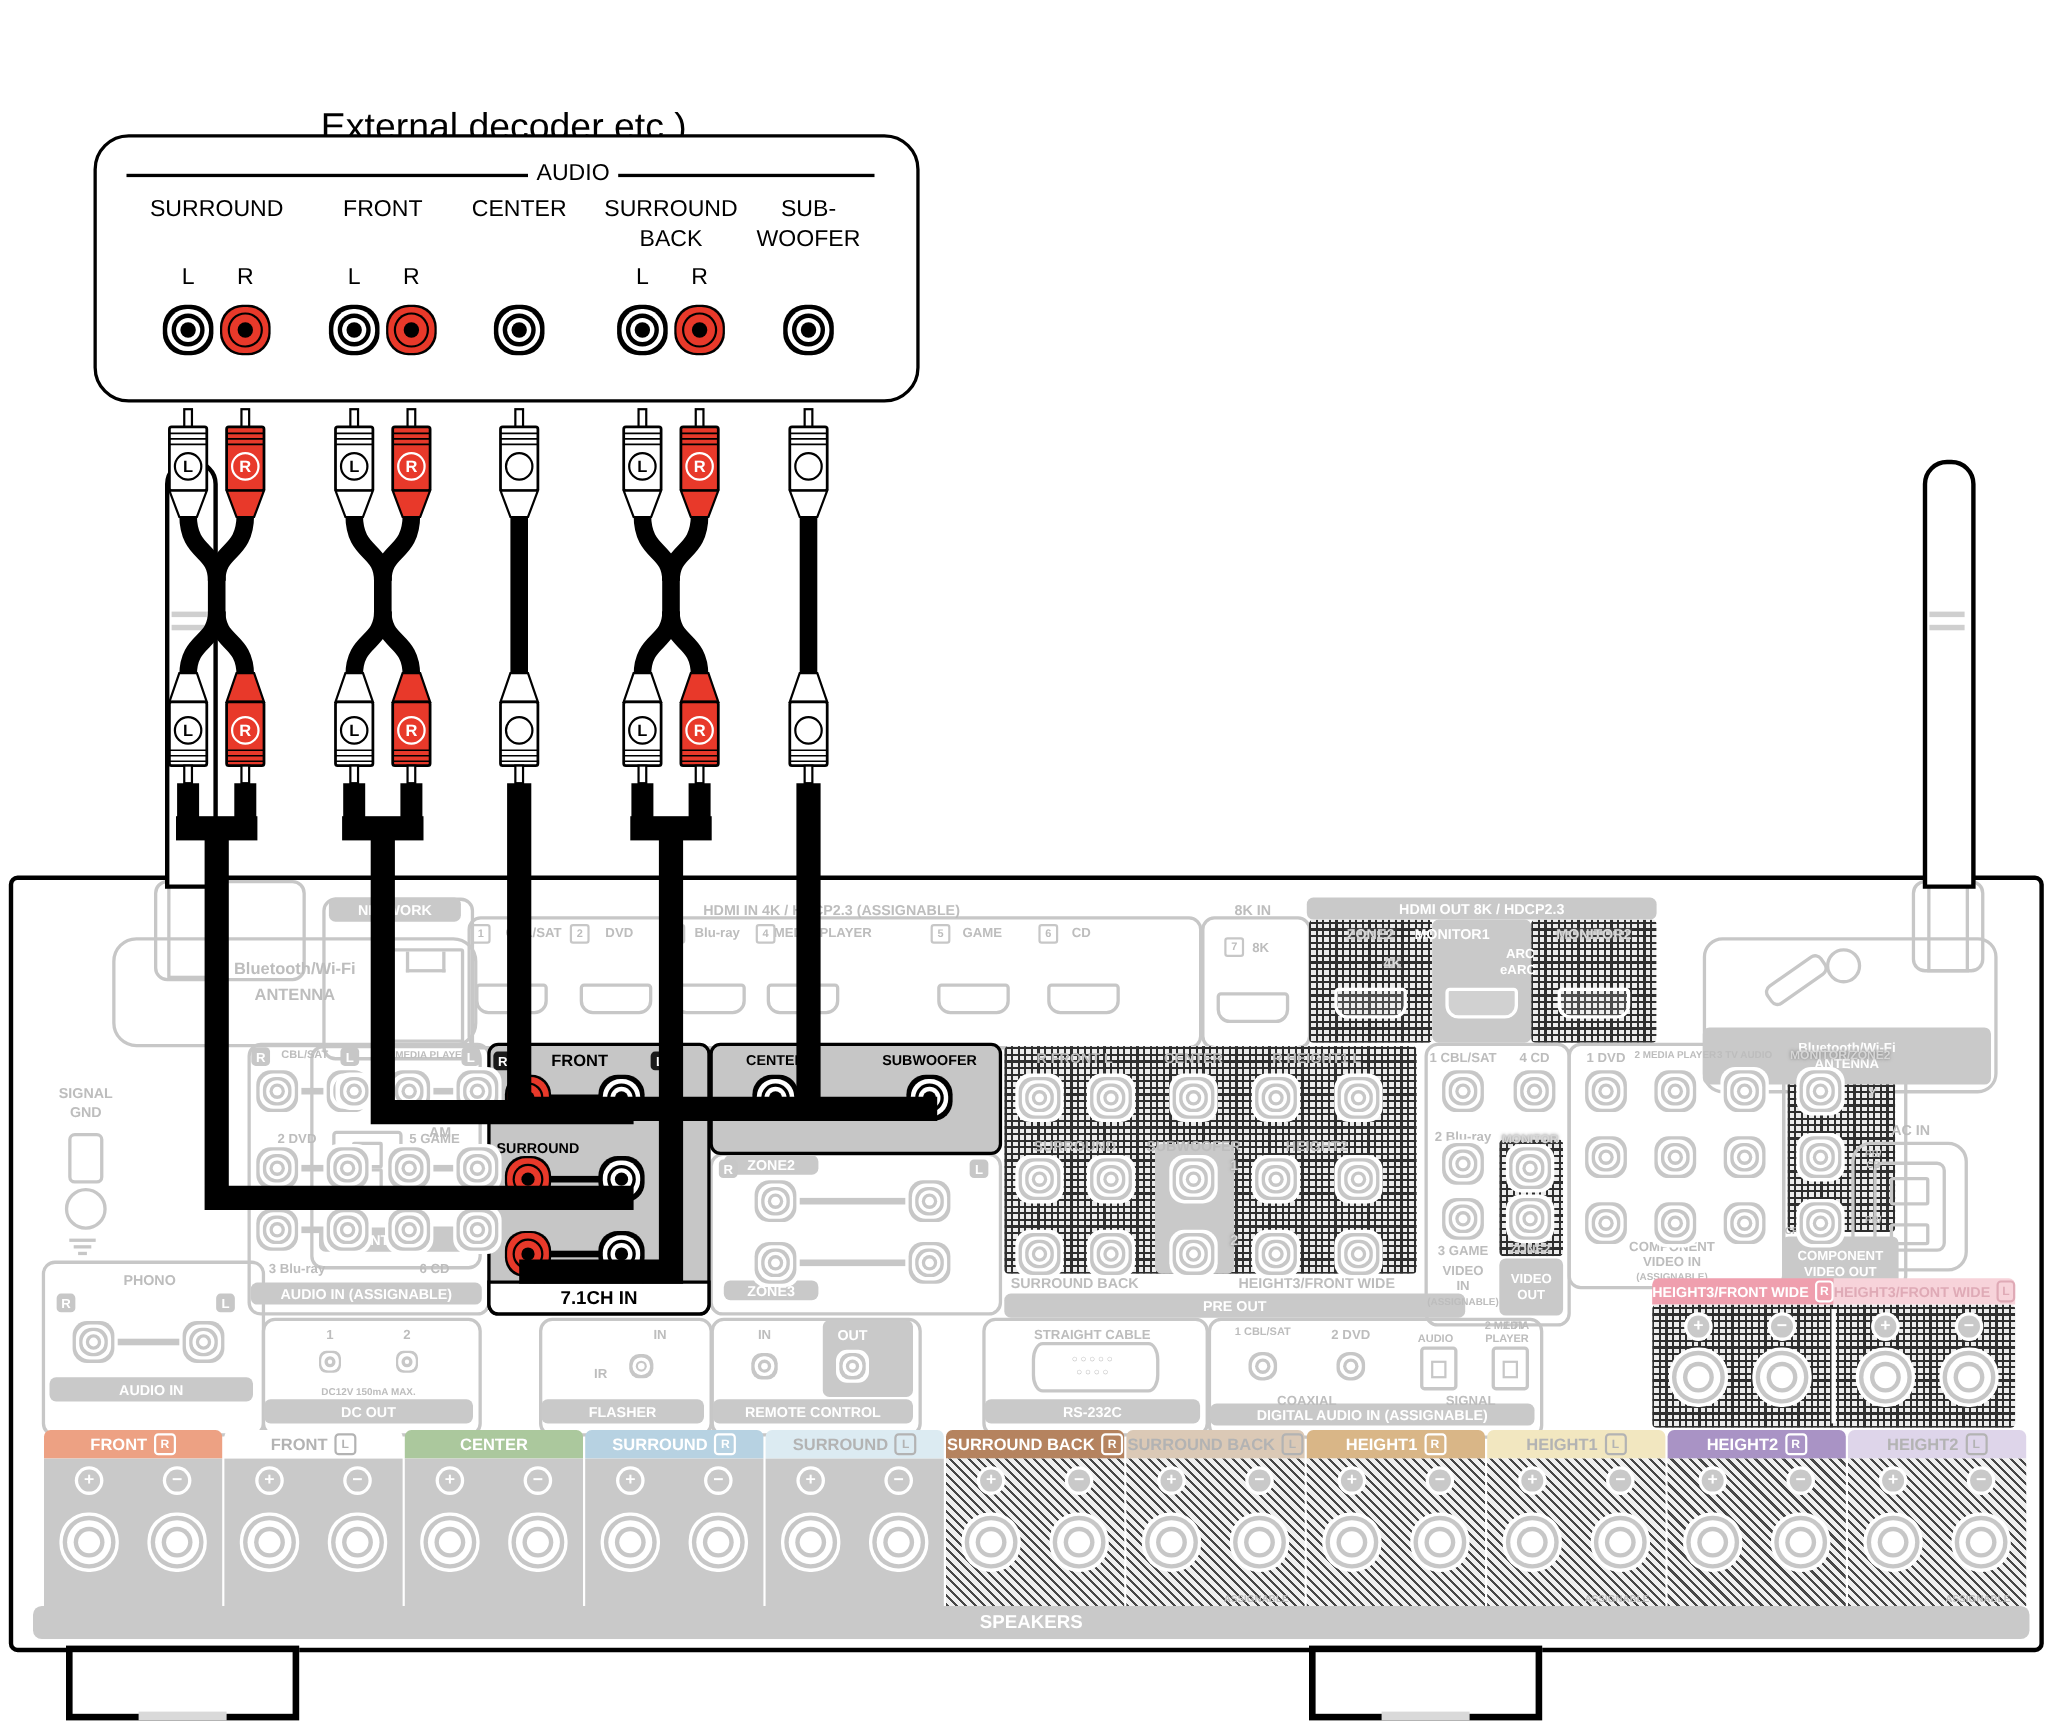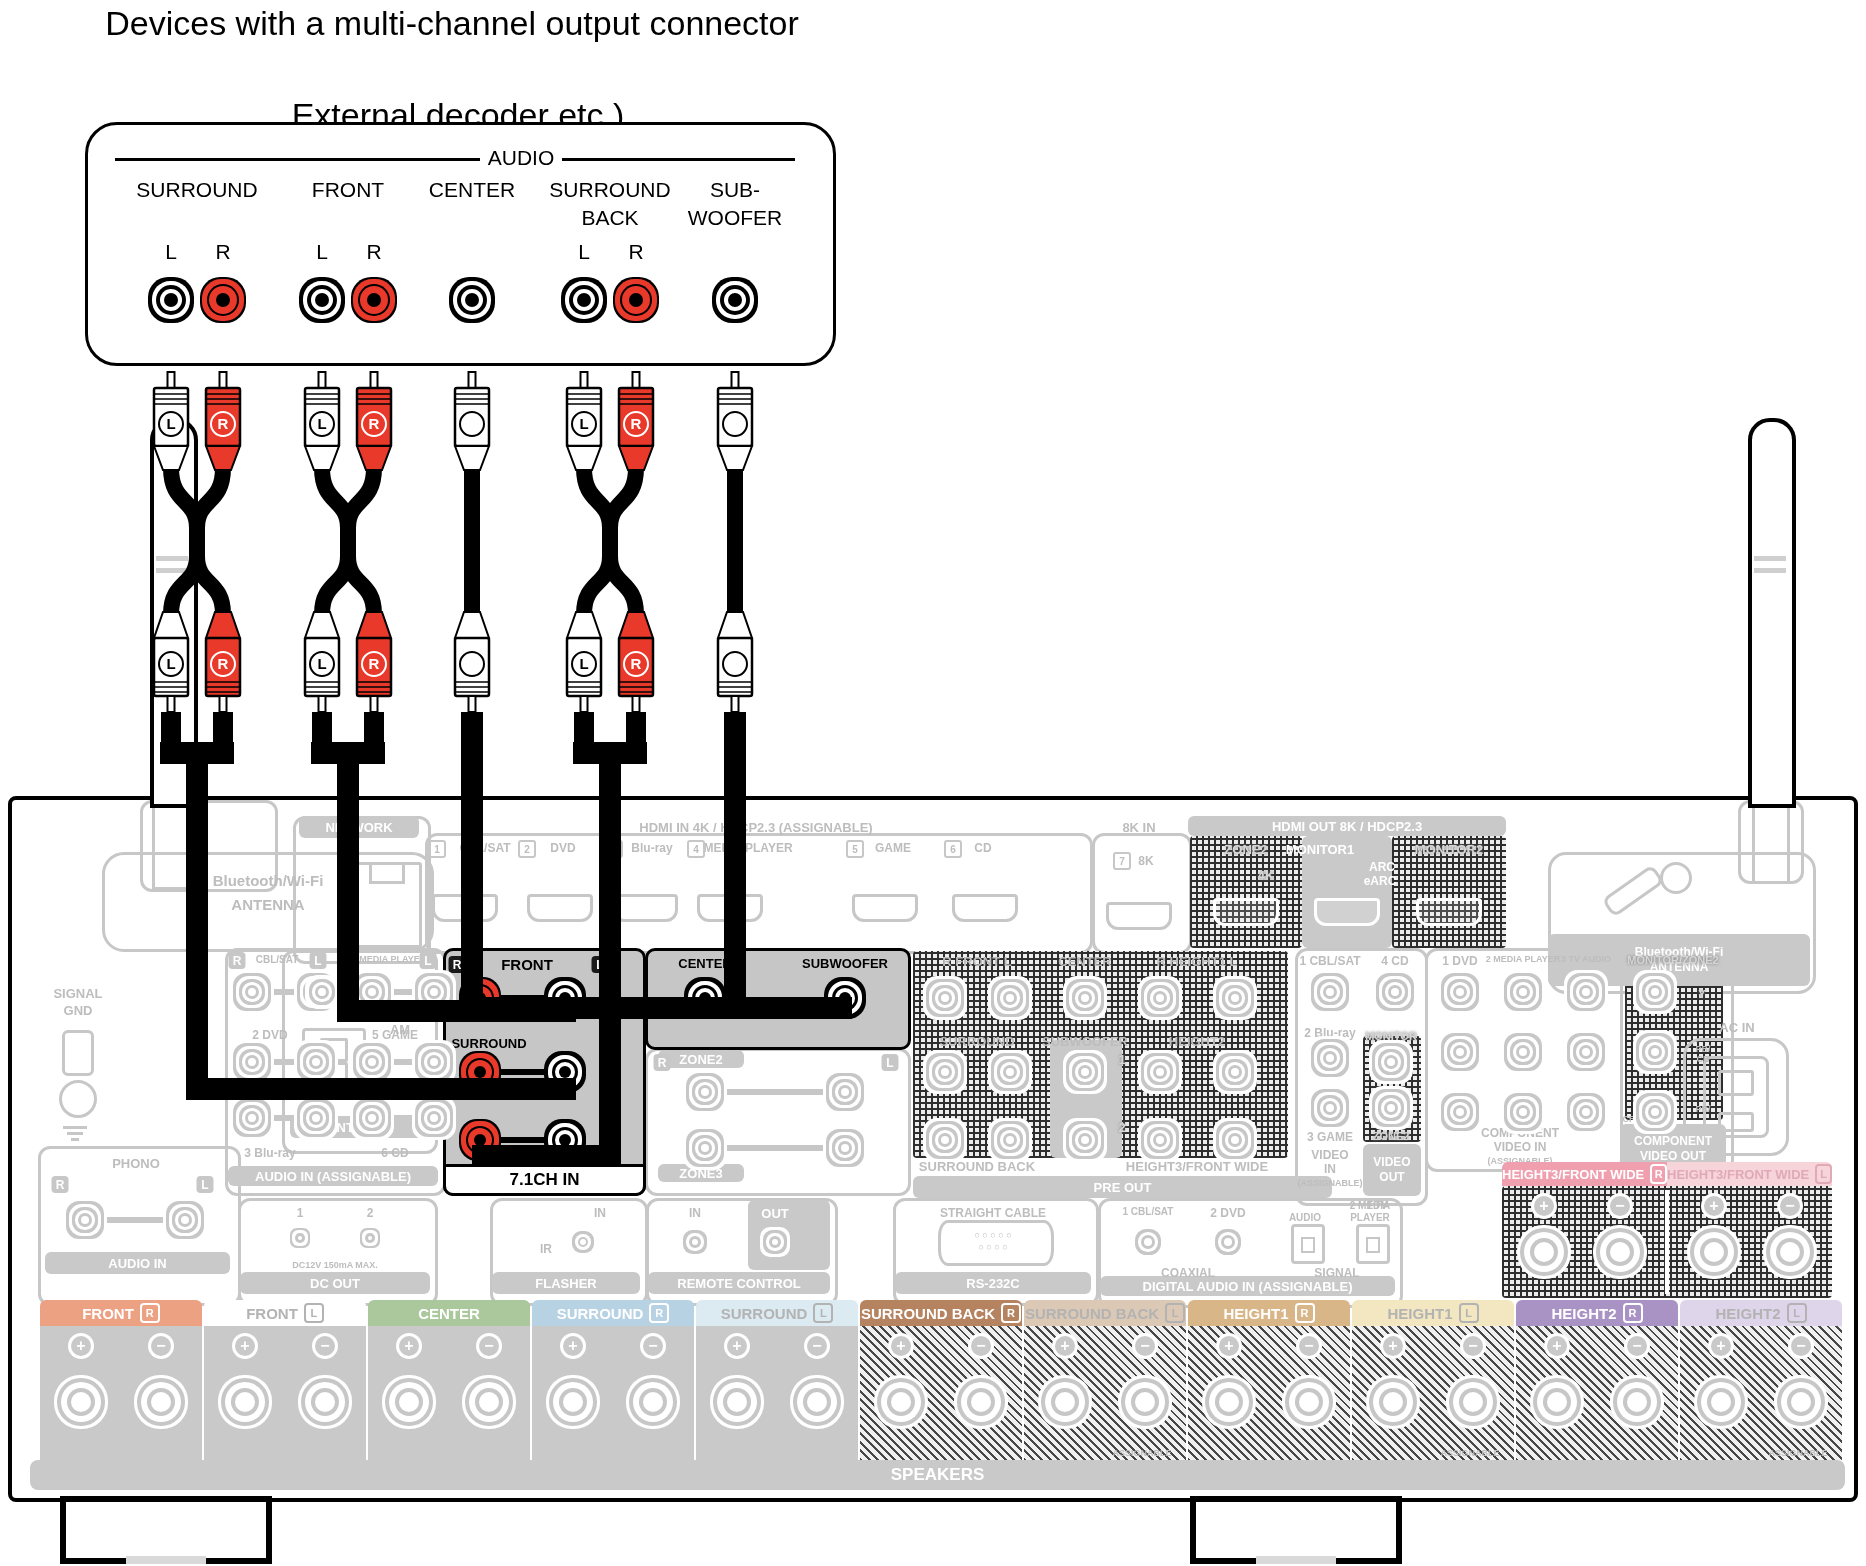--- a/index.html
+++ b/index.html
@@ -74,21 +74,20 @@
   .spk-label{display:flex;align-items:center;justify-content:center;gap:6px;font-weight:bold;font-size:15px;
              border-radius:6px 6px 0 0;white-space:nowrap;}
   .spk-badge{width:16px;height:16px;border:2px solid currentColor;border-radius:4px;font-size:11px;
              display:flex;align-items:center;justify-content:center;}
 </style>
 </head>
 <body>
 
 <div id="stage">
 
-  <div class="abs ttl" style="left:452px;top:4px">Devices with a multi-channel output connector</div>
   <div class="abs ttl" style="left:458px;top:96px">External decoder etc.)</div>
 
   <div class="abs" style="left:85px;top:122px;width:745px;height:238px;border:3px solid #000;border-radius:32px;background:#fff;"></div>
   <div class="abs" style="left:115px;top:158px;width:365px;height:3px;background:#000"></div>
   <div class="abs" style="left:562px;top:158px;width:233px;height:3px;background:#000"></div>
   <div class="abs k21" style="left:521px;top:146px">AUDIO</div>
   <div id="device-channels">
       <div class="abs k21" style="left: 197px; top: 178px;">SURROUND</div>
       <div class="abs k21" style="left: 171px; top: 240px;">L</div>
       <div class="abs jack j23w" style="left: 164px; top: 293px;"></div>

